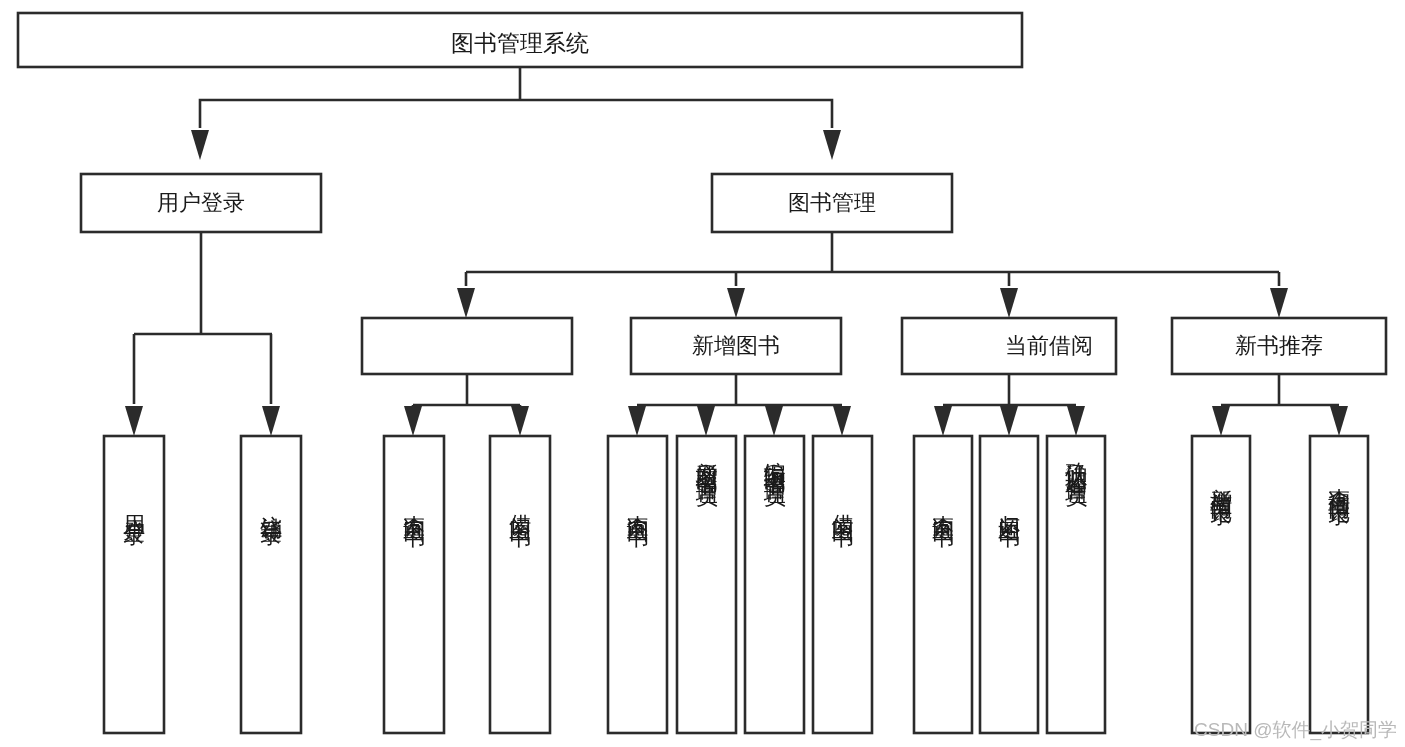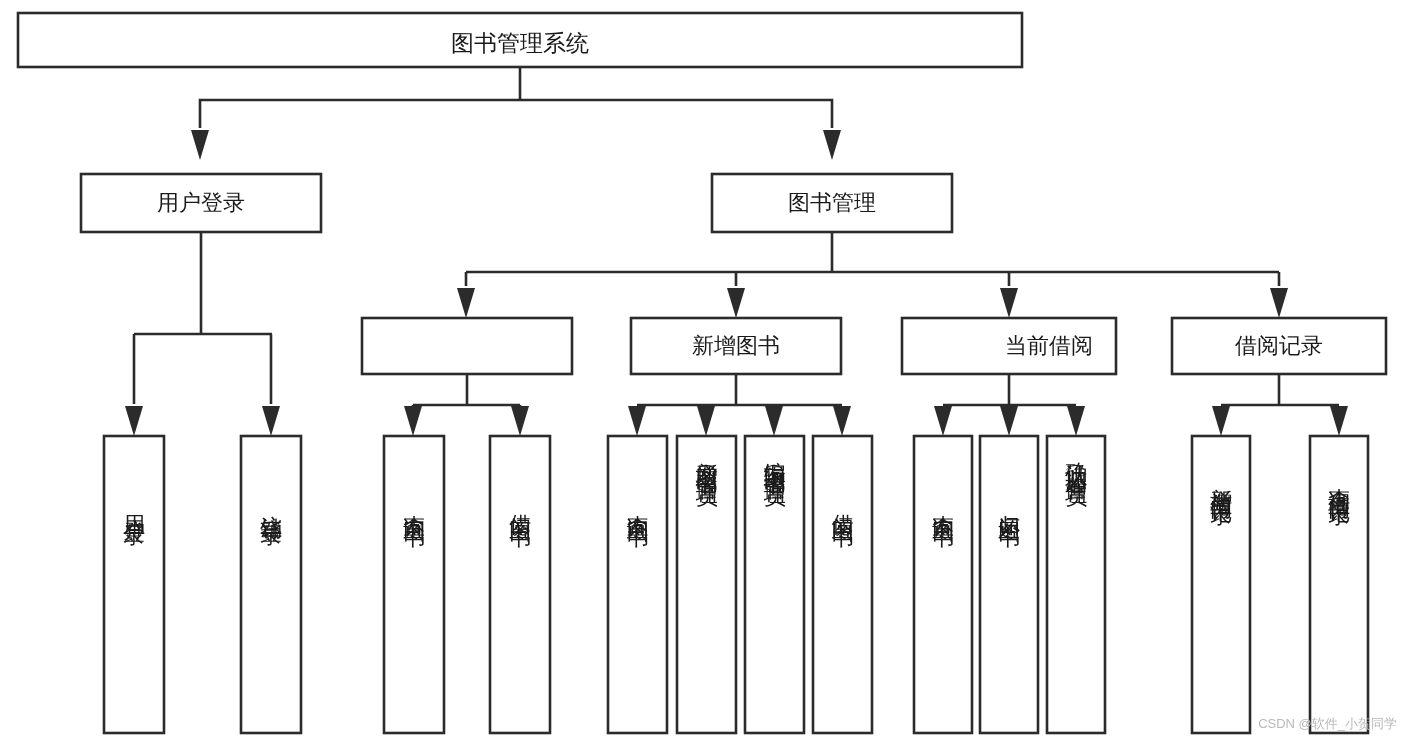--- a/index.html
+++ b/index.html
@@ -70,23 +70,23 @@
     font-size: 22px;
     color: #1a1a1a;
     white-space: nowrap;
   }
   .title-text {
     font-size: 23px;
   }
   #watermark {
     position: absolute;
     right: 8px;
-    bottom: 14px;
-    font-family: "Liberation Sans", "DejaVu Sans", sans-serif;
-    font-size: 13px;
+    bottom: 4px;
+    font-family: "Liberation Sans", "DejaVu Sans", sans-serif;
+    font-size: 19px;
     color: #b9b9b9;
     white-space: nowrap;
     pointer-events: none;
   }
 </style>
 </head>
 <body>
 
 <div id="diagram-root">
 
@@ -184,21 +184,21 @@
 
   <div class="hlabel-wrap" style="left:631px; top:318px; width:210px; height:56px;">
     <span class="hlabel-text">新增图书</span>
   </div>
 
   <div class="hlabel-wrap" style="left:902px; top:318px; width:214px; height:56px;padding-left:40px;">
     <span class="hlabel-text">当前借阅</span>
   </div>
 
   <div class="hlabel-wrap" style="left:1172px; top:318px; width:214px; height:56px;">
-    <span class="hlabel-text">借阅记录</span>
+    <span class="hlabel-text">新书推荐</span>
   </div>
 
   <div class="vlabel-wrap" style="left:104px; top:497px; width:60px; height:236px;">
     <span class="vlabel-text">用户登录</span>
   </div>
   <div class="vlabel-wrap" style="left:241px; top:497px; width:60px; height:236px;">
     <span class="vlabel-text">注销登录</span>
   </div>
 
   <div class="vlabel-wrap" style="left:384px; top:497px; width:60px; height:236px;">

